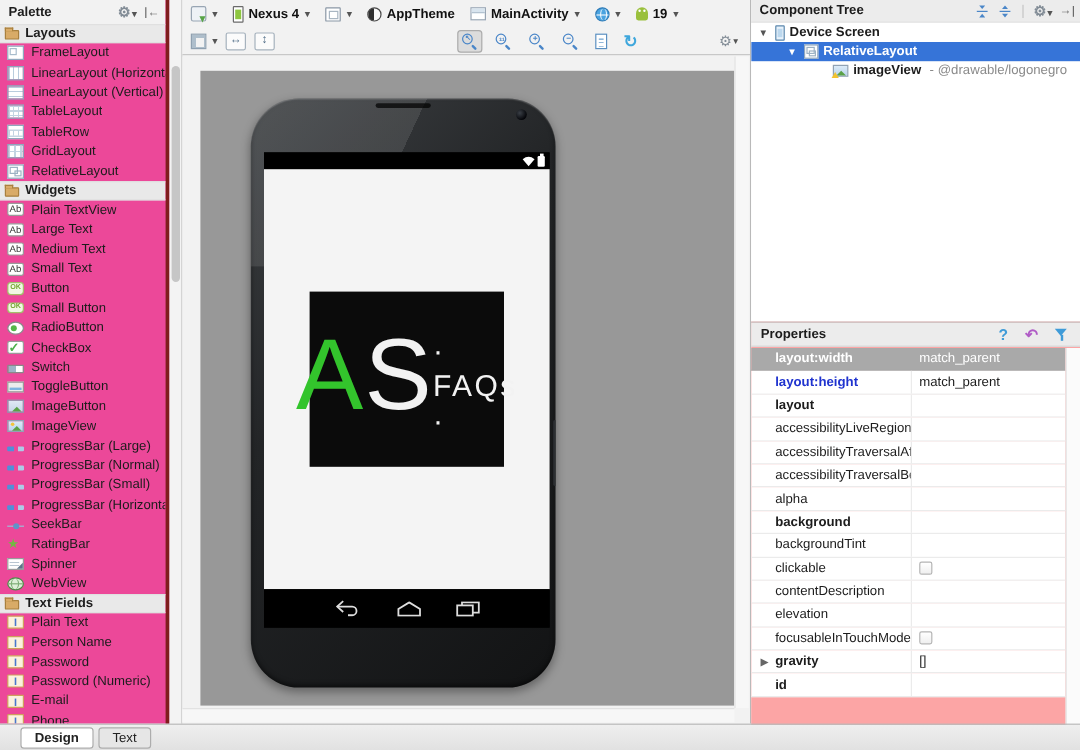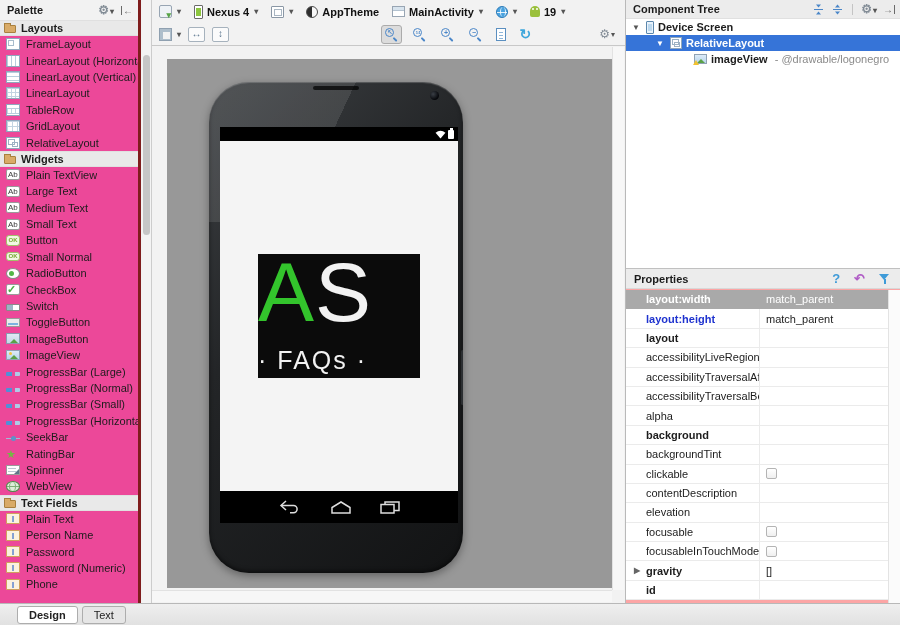--- a/index.html
+++ b/index.html
@@ -128,21 +128,21 @@
     background:linear-gradient(135deg,#3e4144 0%,#232527 40%,#121314 100%);
     box-shadow:inset 0 1px 1px rgba(255,255,255,.22),inset 0 -2px 4px rgba(0,0,0,.55),0 3px 8px rgba(0,0,0,.35);}
   .gloss{position:absolute;left:0;top:0;right:0;height:140px;background:linear-gradient(115deg,rgba(255,255,255,.10) 0 46%,rgba(255,255,255,0) 46%);}
   .speaker{position:absolute;top:4px;left:50%;transform:translateX(-50%);width:46px;height:4px;background:#000;border-radius:2px;opacity:.7;}
   .camera{position:absolute;top:9px;right:24px;width:9px;height:9px;border-radius:50%;background:radial-gradient(circle at 35% 35%,#3a3f46,#05060a 70%);}
   .screen{position:absolute;left:11px;top:45px;width:238px;height:396px;background:#000;}
   .statusbar{position:absolute;left:0;right:0;top:0;height:14px;background:#000;display:flex;align-items:center;justify-content:flex-end;gap:2px;padding-right:4px;}
   .battery-icon{width:6px;height:9px;background:#fff;border-radius:1px;position:relative;}
   .battery-icon::before{content:"";position:absolute;top:-2px;left:1.5px;width:3px;height:2px;background:#fff;}
   .appscreen{position:absolute;left:0;right:0;top:14px;bottom:32px;background:#f4f4f4;display:flex;align-items:center;justify-content:center;}
-  .logo{width:162px;height:124px;display:flex;flex-direction:column;align-items:flex-start;justify-content:center;}
+  .logo{width:162px;height:146px;display:flex;align-items:center;justify-content:center;}
   .logo-line1{font-size:84px;line-height:1;letter-spacing:1px;margin-top:-8px;}
   .logo-line2{font-size:25px;letter-spacing:2px;margin-top:12px;}
   .navbar{position:absolute;left:0;right:0;bottom:0;height:32px;background:#000;display:flex;align-items:center;justify-content:center;gap:28px;}
   .sidebtn{position:absolute;right:-1px;top:268px;width:3px;height:55px;background:#2c2f32;border-radius:2px;}
 
   
   .rightpanel{position:absolute;left:625px;top:0;width:275px;height:603px;background:#fff;border-left:1px solid #b9b9b9;}
   .ct-header{height:19px;background:#ececec;display:flex;align-items:center;padding:0 5px 0 7px;font-weight:bold;border-bottom:1px solid #e0e0e0;}
   .ct-icons{margin-left:auto;display:flex;align-items:center;gap:6px;}
   .vsep{width:1px;height:11px;background:#c4c4c4;margin:0 2px;}
@@ -208,21 +208,21 @@
         <div class="pitem">
     <span class="pic linearh-icon"></span>
     <span class="lbl">LinearLayout (Horizontal)</span>
   </div>
         <div class="pitem">
     <span class="pic linearv-icon"></span>
     <span class="lbl">LinearLayout (Vertical)</span>
   </div>
         <div class="pitem">
     <span class="pic tablelayout-icon"></span>
-    <span class="lbl">LinearLayout</span>
+    <span class="lbl">TableLayout</span>
   </div>
         <div class="pitem">
     <span class="pic tablerow-icon"></span>
     <span class="lbl">TableRow</span>
   </div>
         <div class="pitem">
     <span class="pic gridlayout-icon"></span>
     <span class="lbl">GridLayout</span>
   </div>
         <div class="pitem">
@@ -248,21 +248,21 @@
         <div class="pitem">
     <span class="pic ab-icon"></span>
     <span class="lbl">Small Text</span>
   </div>
         <div class="pitem">
     <span class="pic ok-icon"></span>
     <span class="lbl">Button</span>
   </div>
         <div class="pitem">
     <span class="pic ok-small-icon"></span>
-    <span class="lbl">Small Normal</span>
+    <span class="lbl">Small Button</span>
   </div>
         <div class="pitem">
     <span class="pic radio-icon"></span>
     <span class="lbl">RadioButton</span>
   </div>
         <div class="pitem">
     <span class="pic checkbox-icon"></span>
     <span class="lbl">CheckBox</span>
   </div>
         <div class="pitem">
@@ -325,20 +325,24 @@
     <span class="pic textfield-icon"></span>
     <span class="lbl">Person Name</span>
   </div>
         <div class="pitem">
     <span class="pic textfield-icon"></span>
     <span class="lbl">Password</span>
   </div>
         <div class="pitem">
     <span class="pic textfield-icon"></span>
     <span class="lbl">Password (Numeric)</span>
+  </div>
+        <div class="pitem">
+    <span class="pic textfield-icon"></span>
+    <span class="lbl">E-mail</span>
   </div>
         <div class="pitem">
     <span class="pic textfield-icon"></span>
     <span class="lbl">Phone</span>
   </div>
       </div>
   </div>
   <div class="palette-scrollbar">
     <div class="palette-thumb"></div>
   </div>
@@ -611,30 +615,20 @@
       <span class="pexp"></span>
       <span>elevation</span>
     </div>
     <div class="pval">
       <span></span>
     </div>
   </div>
           <div class="prow">
     <div class="pname">
       <span class="pexp"></span>
-      <span>focusable</span>
-    </div>
-    <div class="pval">
-
-    <span class="val-checkbox"></span>
-            </div>
-  </div>
-          <div class="prow">
-    <div class="pname">
-      <span class="pexp"></span>
       <span>focusableInTouchMode</span>
     </div>
     <div class="pval">
 
     <span class="val-checkbox"></span>
             </div>
   </div>
           <div class="prow">
     <div class="pname bold">
       <span class="pexp">▶</span>

